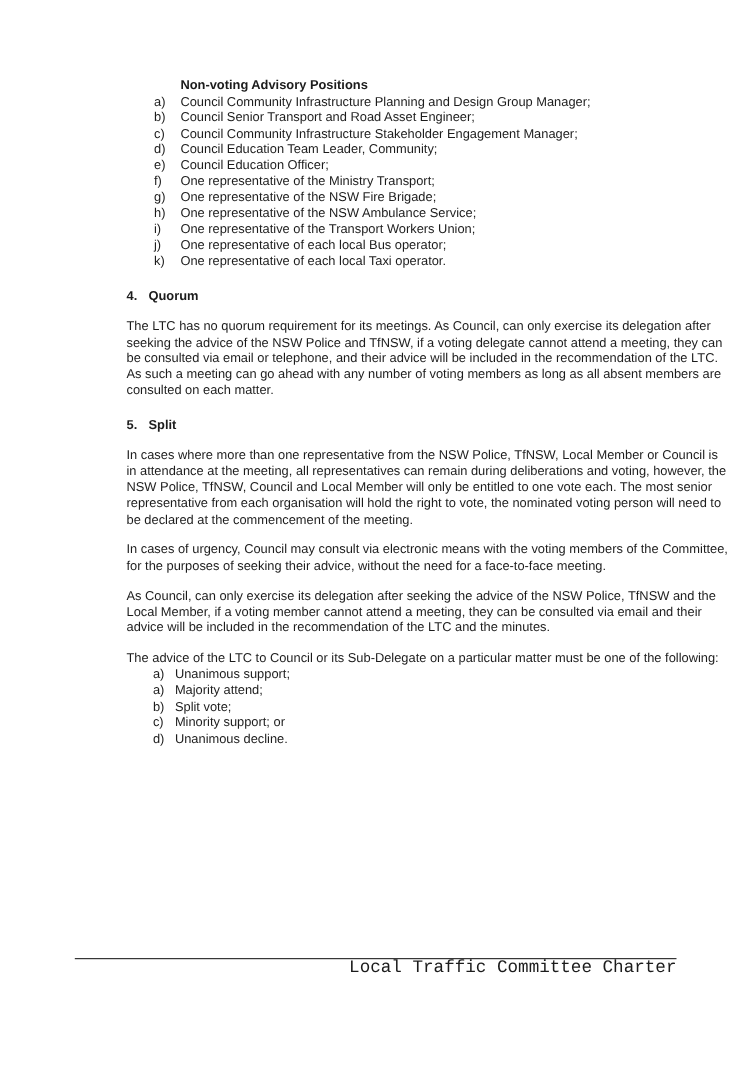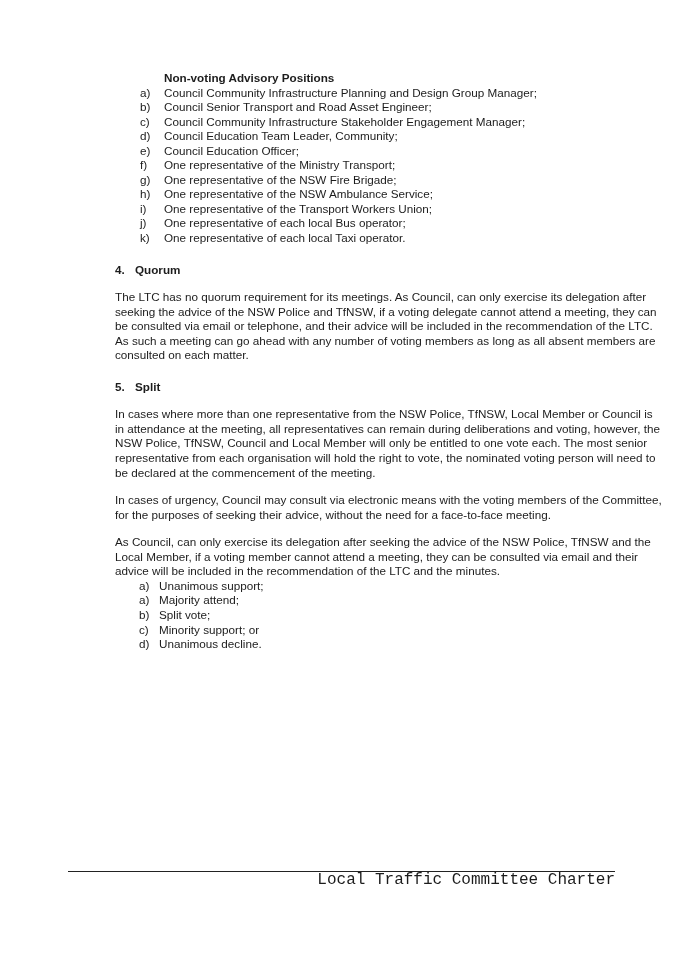--- a/index.html
+++ b/index.html
@@ -132,20 +132,21 @@
   <p class="para">The LTC has no quorum requirement for its meetings. As Council, can only exercise its delegation after seeking the advice of the NSW Police and TfNSW, if a voting delegate cannot attend a meeting, they can be consulted via email or telephone, and their advice will be included in the recommendation of the LTC. As such a meeting can go ahead with any number of voting members as long as all absent members are consulted on each matter.</p>
 
   <div class="section-title">
     <span class="section-number">5.</span>
     <span>Split</span>
   </div>
 
   <p class="para">In cases where more than one representative from the NSW Police, TfNSW, Local Member or Council is in attendance at the meeting, all representatives can remain during deliberations and voting, however, the NSW Police, TfNSW, Council and Local Member will only be entitled to one vote each. The most senior representative from each organisation will hold the right to vote, the nominated voting person will need to be declared at the commencement of the meeting.</p>
   <p class="para">In cases of urgency, Council may consult via electronic means with the voting members of the Committee, for the purposes of seeking their advice, without the need for a face-to-face meeting.</p>
   <p class="para">As Council, can only exercise its delegation after seeking the advice of the NSW Police, TfNSW and the Local Member, if a voting member cannot attend a meeting, they can be consulted via email and their advice will be included in the recommendation of the LTC and the minutes.</p>
+  <p class="para">The advice of the LTC to Council or its Sub-Delegate on a particular matter must be one of the following:</p>
 
   <div class="options-list">
     <div class="letter-item">
       <span class="letter-label">a)</span>
       <span class="letter-text">Unanimous support;</span>
     </div>
     <div class="letter-item">
       <span class="letter-label">a)</span>
       <span class="letter-text">Majority attend;</span>
     </div>

